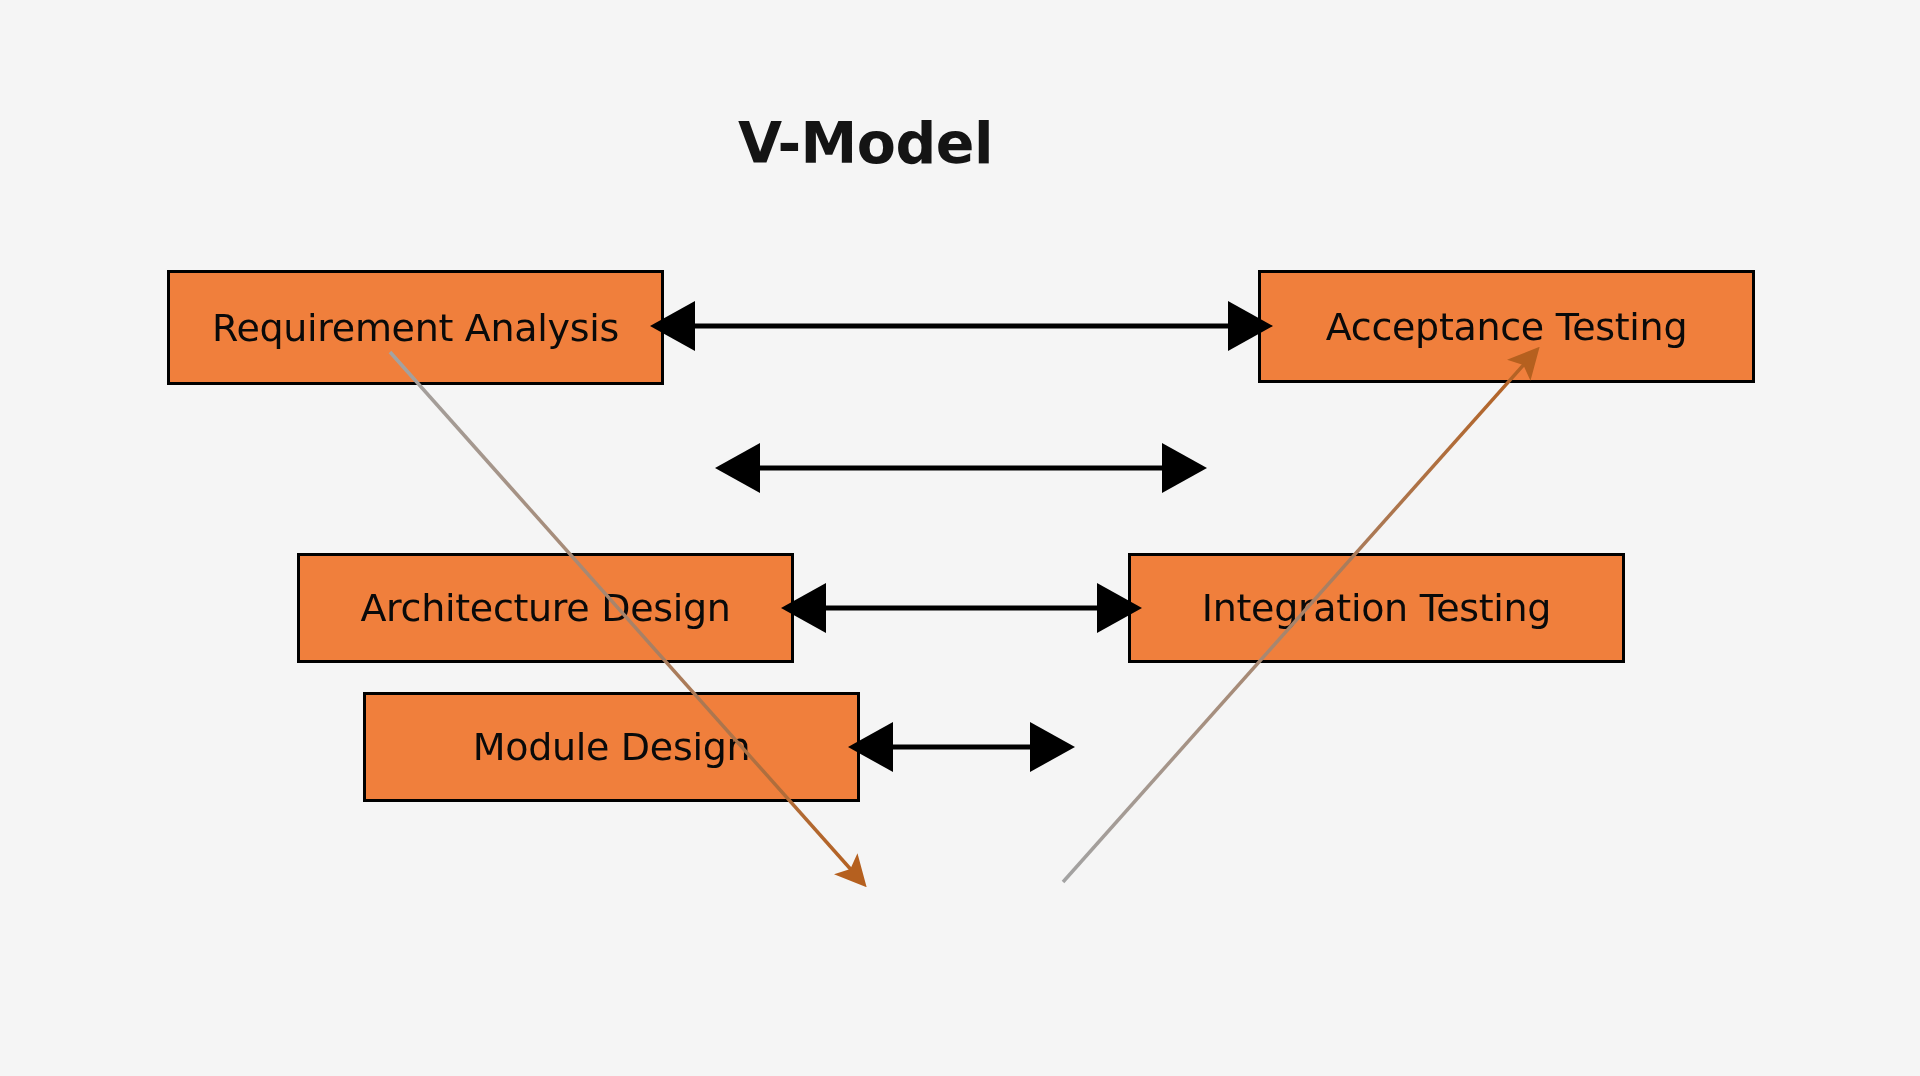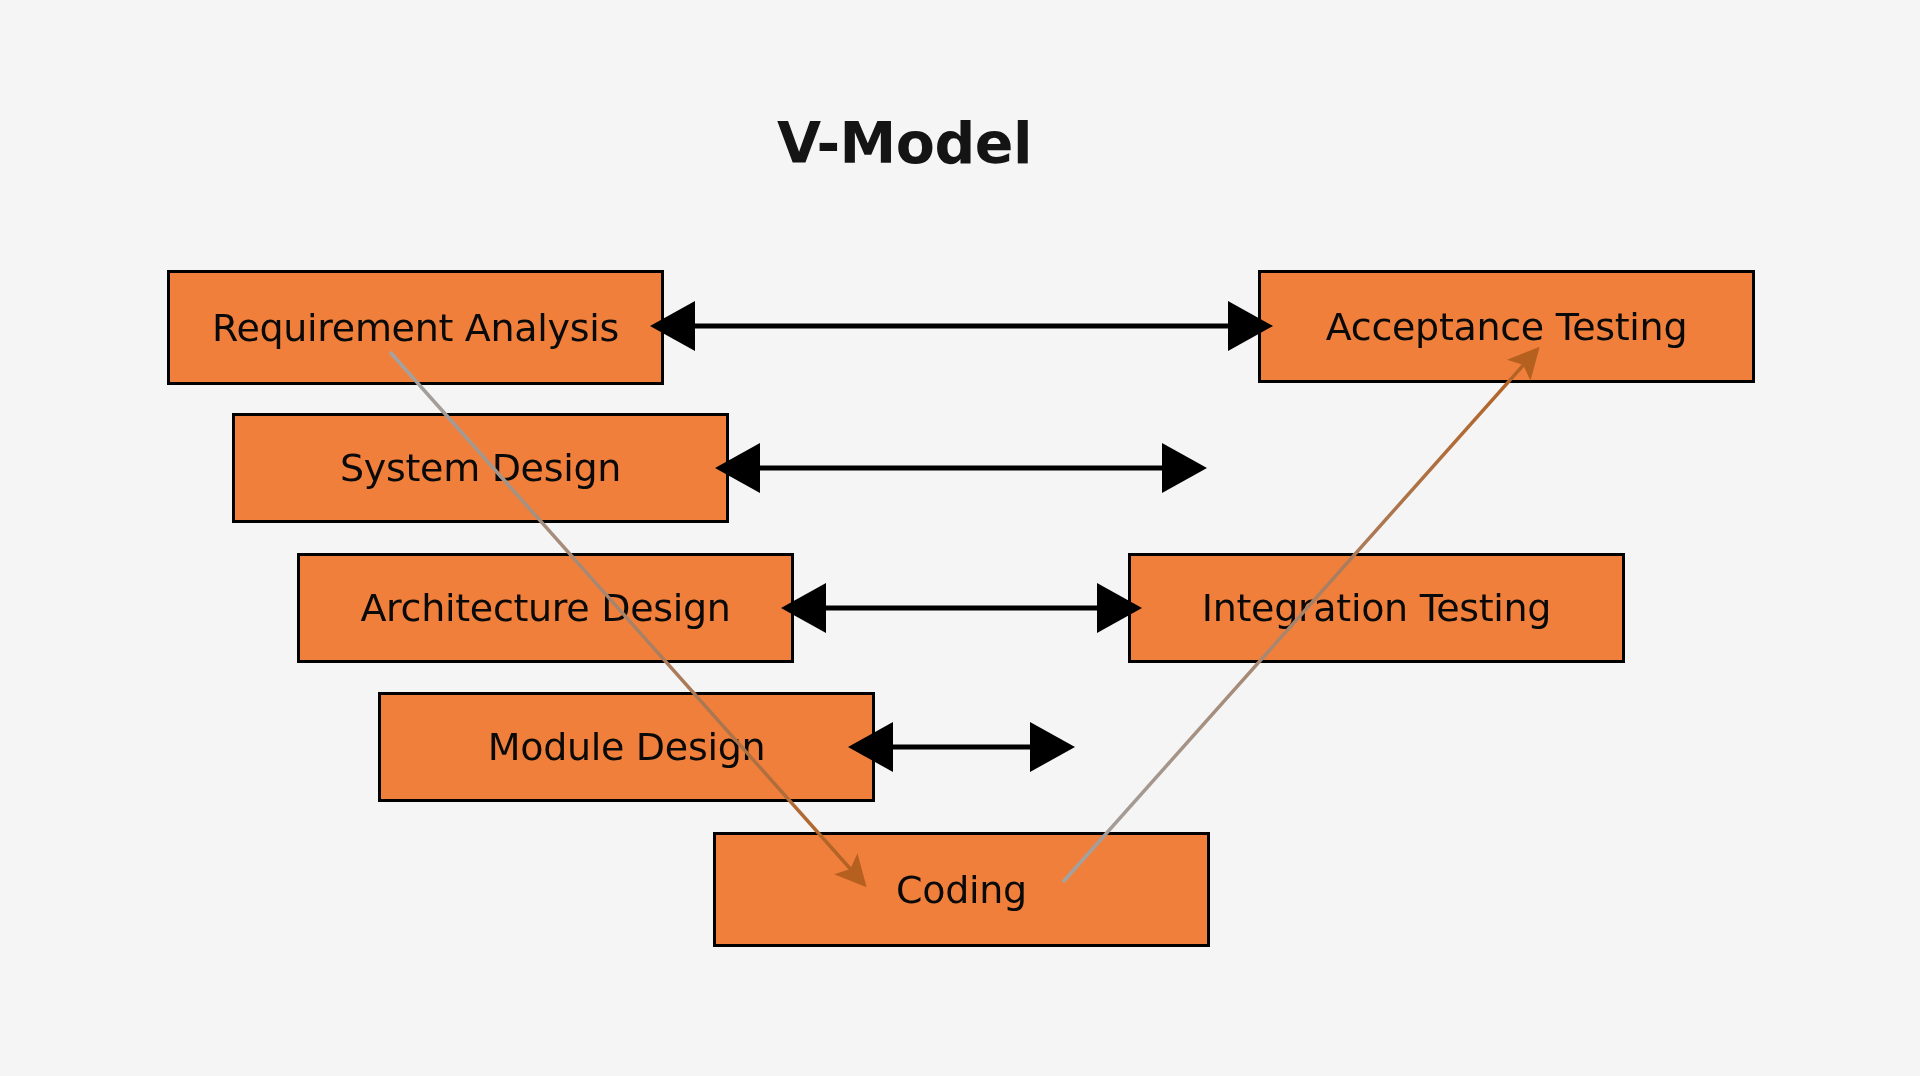--- a/index.html
+++ b/index.html
@@ -23,21 +23,20 @@
     position: absolute;
     left: 0;
     top: 110px;
     width: 1731px;
     text-align: center;
     font-size: 57px;
     font-weight: bold;
     color: #141414;
     letter-spacing: -0.5px;
     font-family: "DejaVu Sans", sans-serif;
-    padding-left: 39px;
   }
   .stage-box {
     position: absolute;
     background: #f07f3c;
     border: 3px solid #000000;
     box-sizing: border-box;
     display: flex;
     align-items: center;
     justify-content: center;
     z-index: 2;
@@ -62,40 +61,34 @@
 </head>
 <body>
 
 <div id="canvas">
 
   <div id="diagram-title">V-Model</div>
 
   <div class="stage-box" id="box-l0" style="left: 167px; top: 270px; width: 497px; height: 115px;">
     <span class="stage-label">Requirement Analysis</span>
   </div>
-  <div class="stage-box" id="box-l1" style="left: 232px; top: 413px; width: 497px; height: 110px;">
-    <span class="stage-label">System Design</span>
-  </div>
   <div class="stage-box" id="box-l2" style="left: 297px; top: 553px; width: 497px; height: 110px;">
     <span class="stage-label">Architecture Design</span>
   </div>
-  <div class="stage-box" id="box-l3" style="left: 378px; top: 692px; width: 497px; height: 110px;">
+  <div class="stage-box" id="box-l3" style="left: 363px; top: 692px; width: 497px; height: 110px;">
     <span class="stage-label">Module Design</span>
   </div>
 
   <div class="stage-box" id="box-r0" style="left: 1258px; top: 270px; width: 497px; height: 113px;">
     <span class="stage-label">Acceptance Testing</span>
   </div>
   <div class="stage-box" id="box-r2" style="left: 1128px; top: 553px; width: 497px; height: 110px;">
     <span class="stage-label">Integration Testing</span>
   </div>
 
-  <div class="stage-box" id="box-coding" style="left: 713px; top: 832px; width: 497px; height: 115px;">
-    <span class="stage-label">Coding</span>
-  </div>
 
   <svg id="arrow-layer" viewBox="0 0 1920 1076">
     <defs>
       <marker id="hd-start" markerWidth="10" markerHeight="10" refX="9" refY="5" orient="auto" markerUnits="strokeWidth">
         <path d="M 9 0 L 0 5 L 9 10 z" fill="#000000"></path>
       </marker>
       <marker id="hd-end" markerWidth="10" markerHeight="10" refX="1" refY="5" orient="auto" markerUnits="strokeWidth">
         <path d="M 1 0 L 10 5 L 1 10 z" fill="#000000"></path>
       </marker>
       <marker id="diag-end" markerWidth="9" markerHeight="9" refX="7" refY="4.5" orient="auto" markerUnits="strokeWidth">

